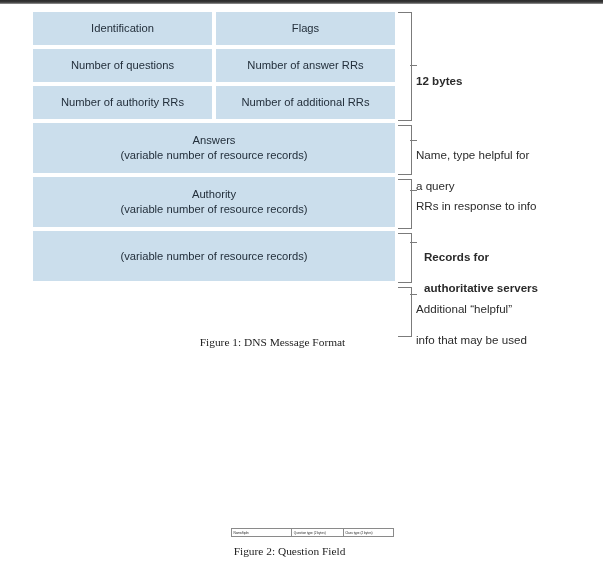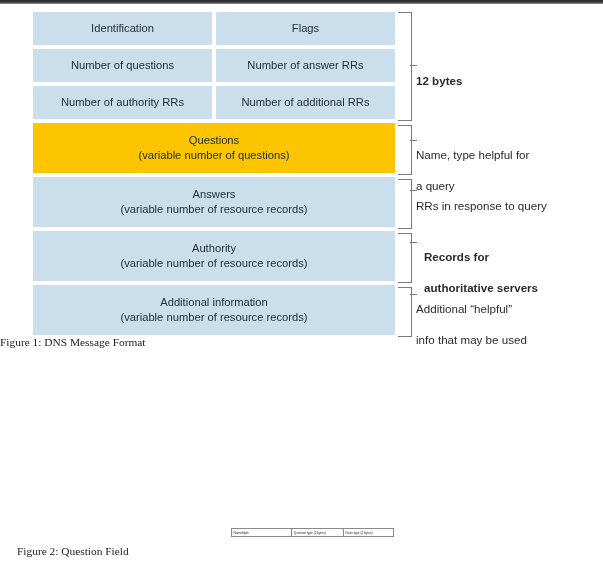--- a/index.html
+++ b/index.html
@@ -83,24 +83,25 @@
     position: absolute;
     font-size: 11.6px;
     color: #2b2b2b;
     line-height: 1.33;
     white-space: pre-line;
   }
 
   .caption {
     position: absolute;
     width: 489px;
-    text-align: left;
+    text-align: center;
     font-family: "Liberation Serif", serif;
     font-size: 11.4px;
     color: #1d1d1d;
+    padding-left: 28px;
   }
   #cap1 { top: 336px; left: 0; }
   #cap2 { top: 545px; left: 0; }
 
   
   #fig2 {
     position: absolute;
     left: 17px; top: 0;
     width: 603px;
     height: 564px;
@@ -164,44 +165,37 @@
 
     <div class="row">
       <div class="cell half head">
         <span class="l1">Number of authority RRs</span>
       </div>
       <div class="cell half head">
         <span class="l1">Number of additional RRs</span>
       </div>
     </div>
 
-    <div class="row">
-      <div class="cell full body yellow">
-        <span class="l1">Questions</span>
-        <span class="l2">(variable number of questions)</span>
-      </div>
-    </div>
 
     <div class="row">
       <div class="cell full body">
         <span class="l1">Answers</span>
         <span class="l2">(variable number of resource records)</span>
       </div>
     </div>
 
     <div class="row">
       <div class="cell full body">
         <span class="l1">Authority</span>
         <span class="l2">(variable number of resource records)</span>
       </div>
     </div>
 
     <div class="row">
       <div class="cell full body">
-        <span class="l1">Additional information</span>
         <span class="l2">(variable number of resource records)</span>
       </div>
     </div>
 
   </div>
 
   <div class="bracket" style="left:398px; top:12px; height:109px;"></div>
   <div class="tick" style="left:410px; top:65px;"></div>
 
   <div class="bracket" style="left:398px; top:125px; height:50px;"></div>
@@ -219,21 +213,21 @@
   <div class="annot" style="left:416px; top:58px;font-weight:bold;">
     <div>12 bytes</div>
   </div>
 
   <div class="annot" style="left:416px; top:132px;">
     <div>Name, type helpful for</div>
     <div>a query</div>
   </div>
 
   <div class="annot" style="left:416px; top:183px;">
-    <div>RRs in response to query</div>
+    <div>RRs in response to info</div>
   </div>
 
   <div class="annot" style="left:424px; top:234px;font-weight:bold;">
     <div>Records for</div>
     <div>authoritative servers</div>
   </div>
 
   <div class="annot" style="left:416px; top:286px;">
     <div>Additional “helpful”</div>
     <div>info that may be used</div>

